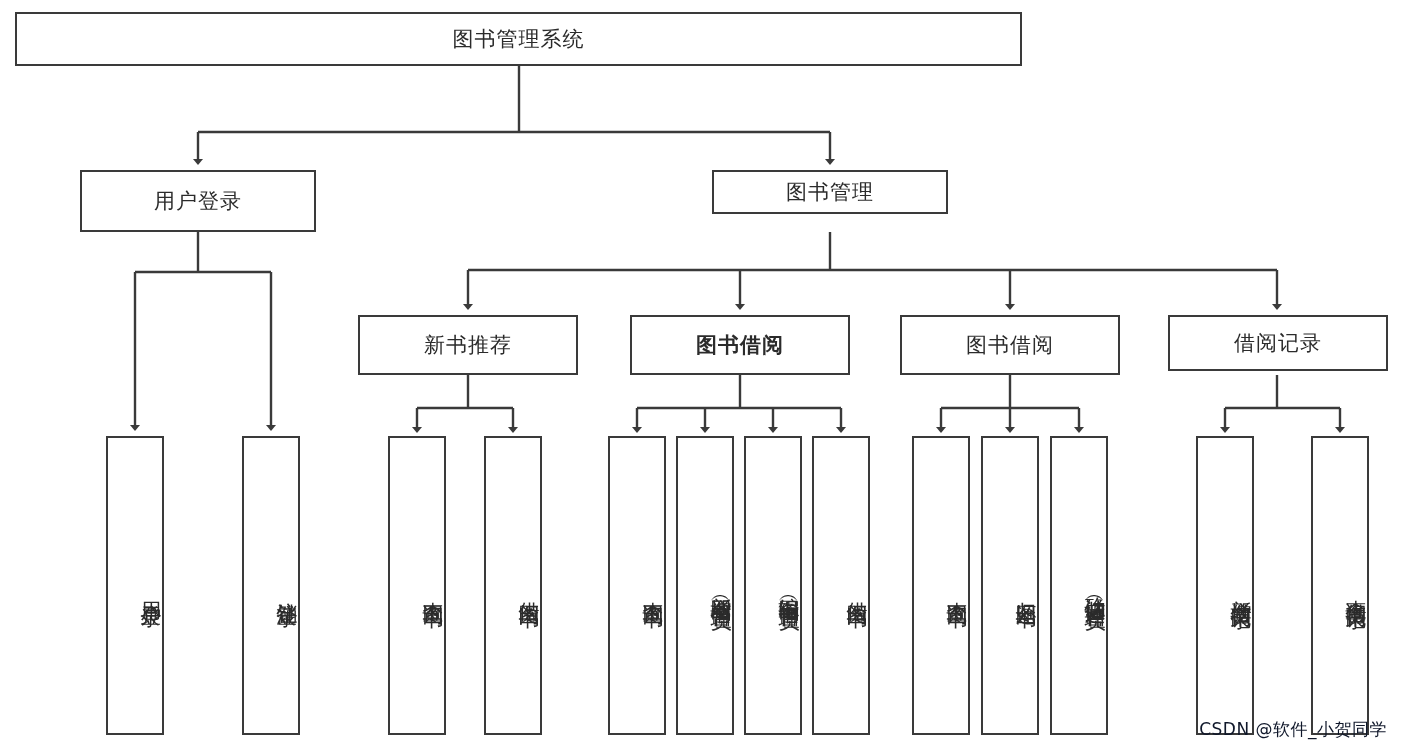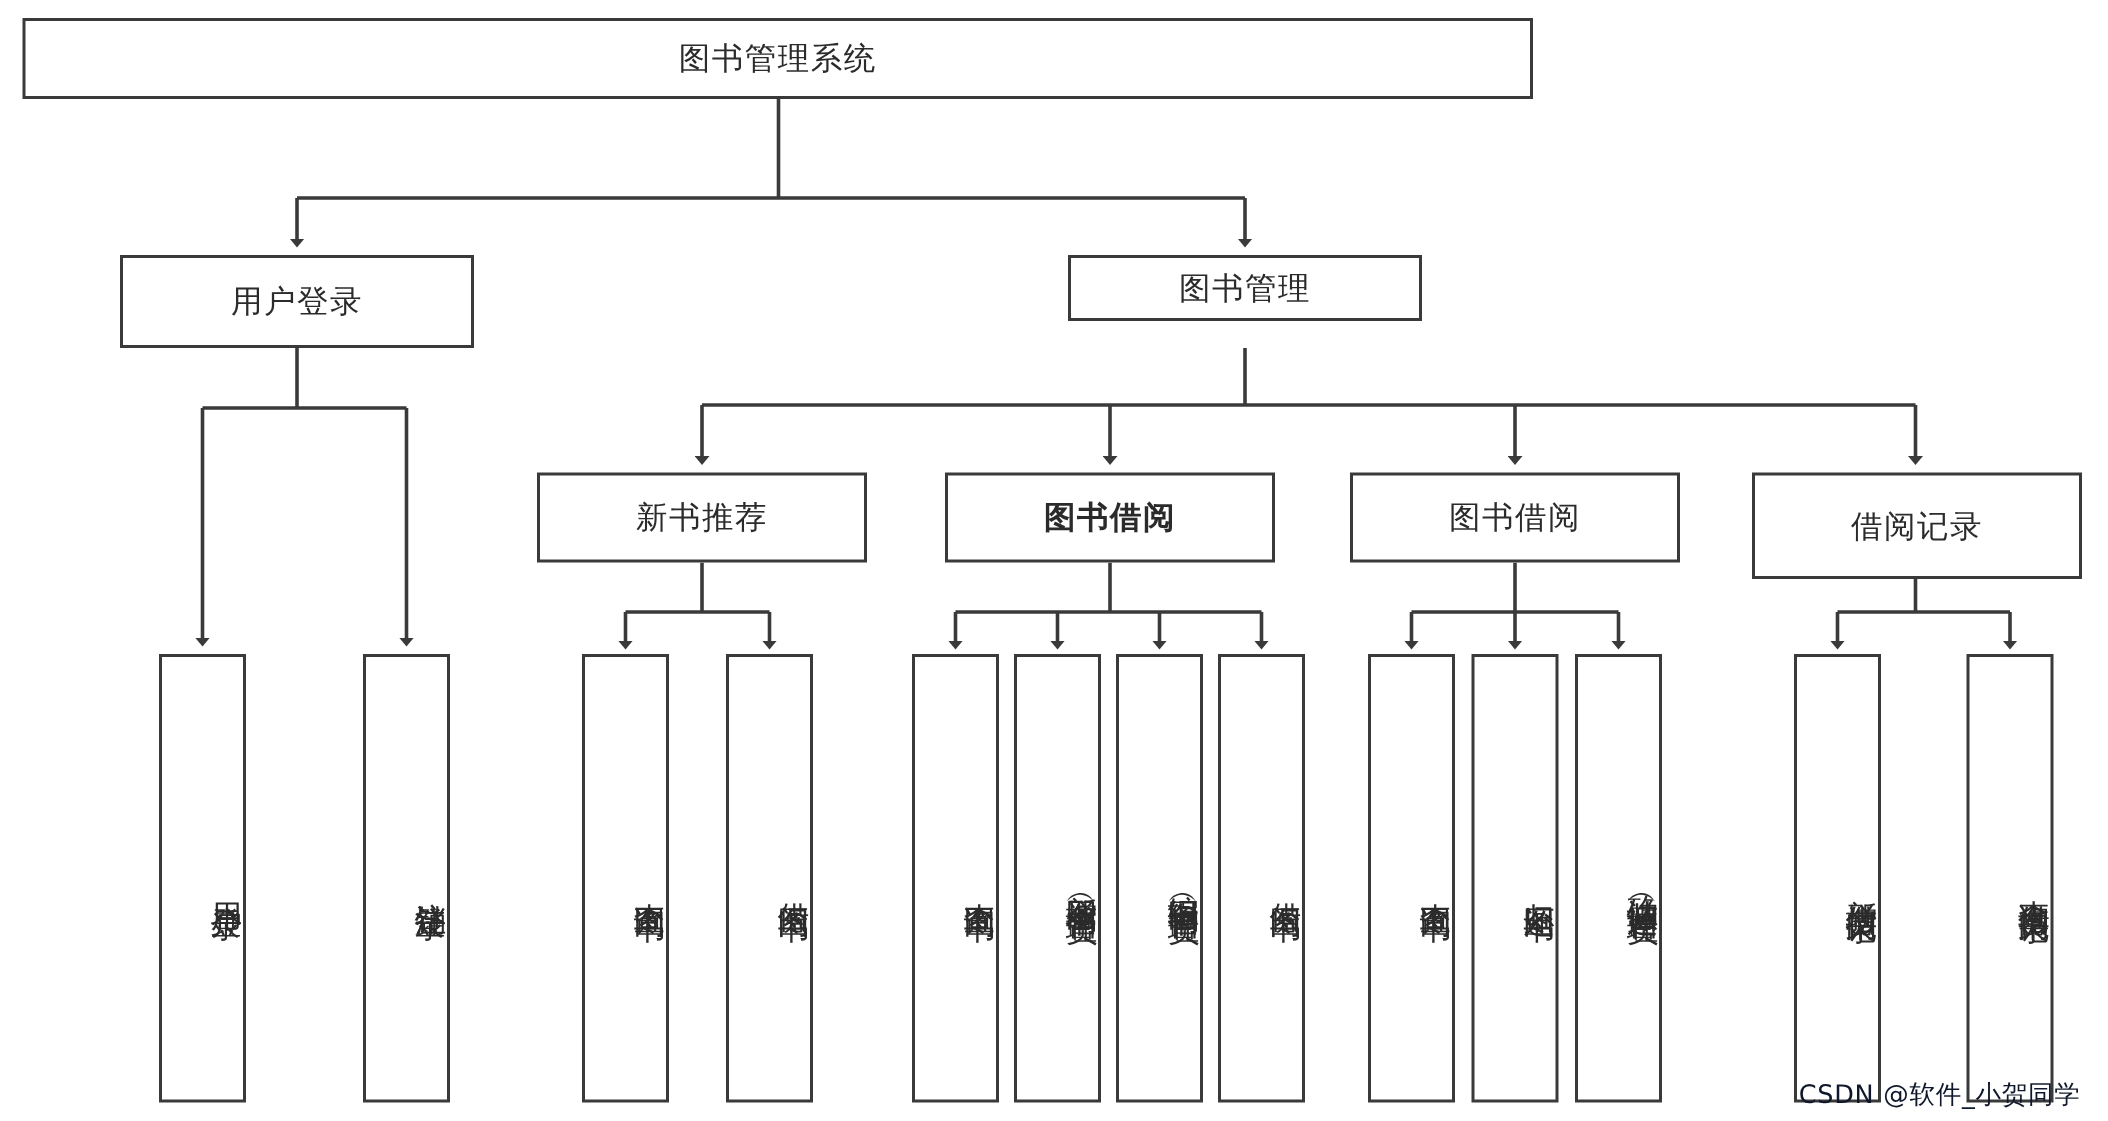--- a/index.html
+++ b/index.html
@@ -133,21 +133,21 @@
 
   <div class="node h" style="left:358px; top:315px; width:220px; height:60px;">
     <span>新书推荐</span>
   </div>
   <div class="node h" style="left:630px; top:315px; width:220px; height:60px;font-weight:bold;">
     <span>图书借阅</span>
   </div>
   <div class="node h" style="left:900px; top:315px; width:220px; height:60px;">
     <span>图书借阅</span>
   </div>
-  <div class="node h" style="left:1168px; top:315px; width:220px; height:71px;">
+  <div class="node h" style="left:1168px; top:315px; width:220px; height:56px;">
     <span>借阅记录</span>
   </div>
 
   <div class="node leaf" style="left:106px; top:436px; width:58px; height:299px;">
     <span>用户登录</span>
   </div>
   <div class="node leaf" style="left:242px; top:436px; width:58px; height:299px;">
     <span>注销登录</span>
   </div>
 

